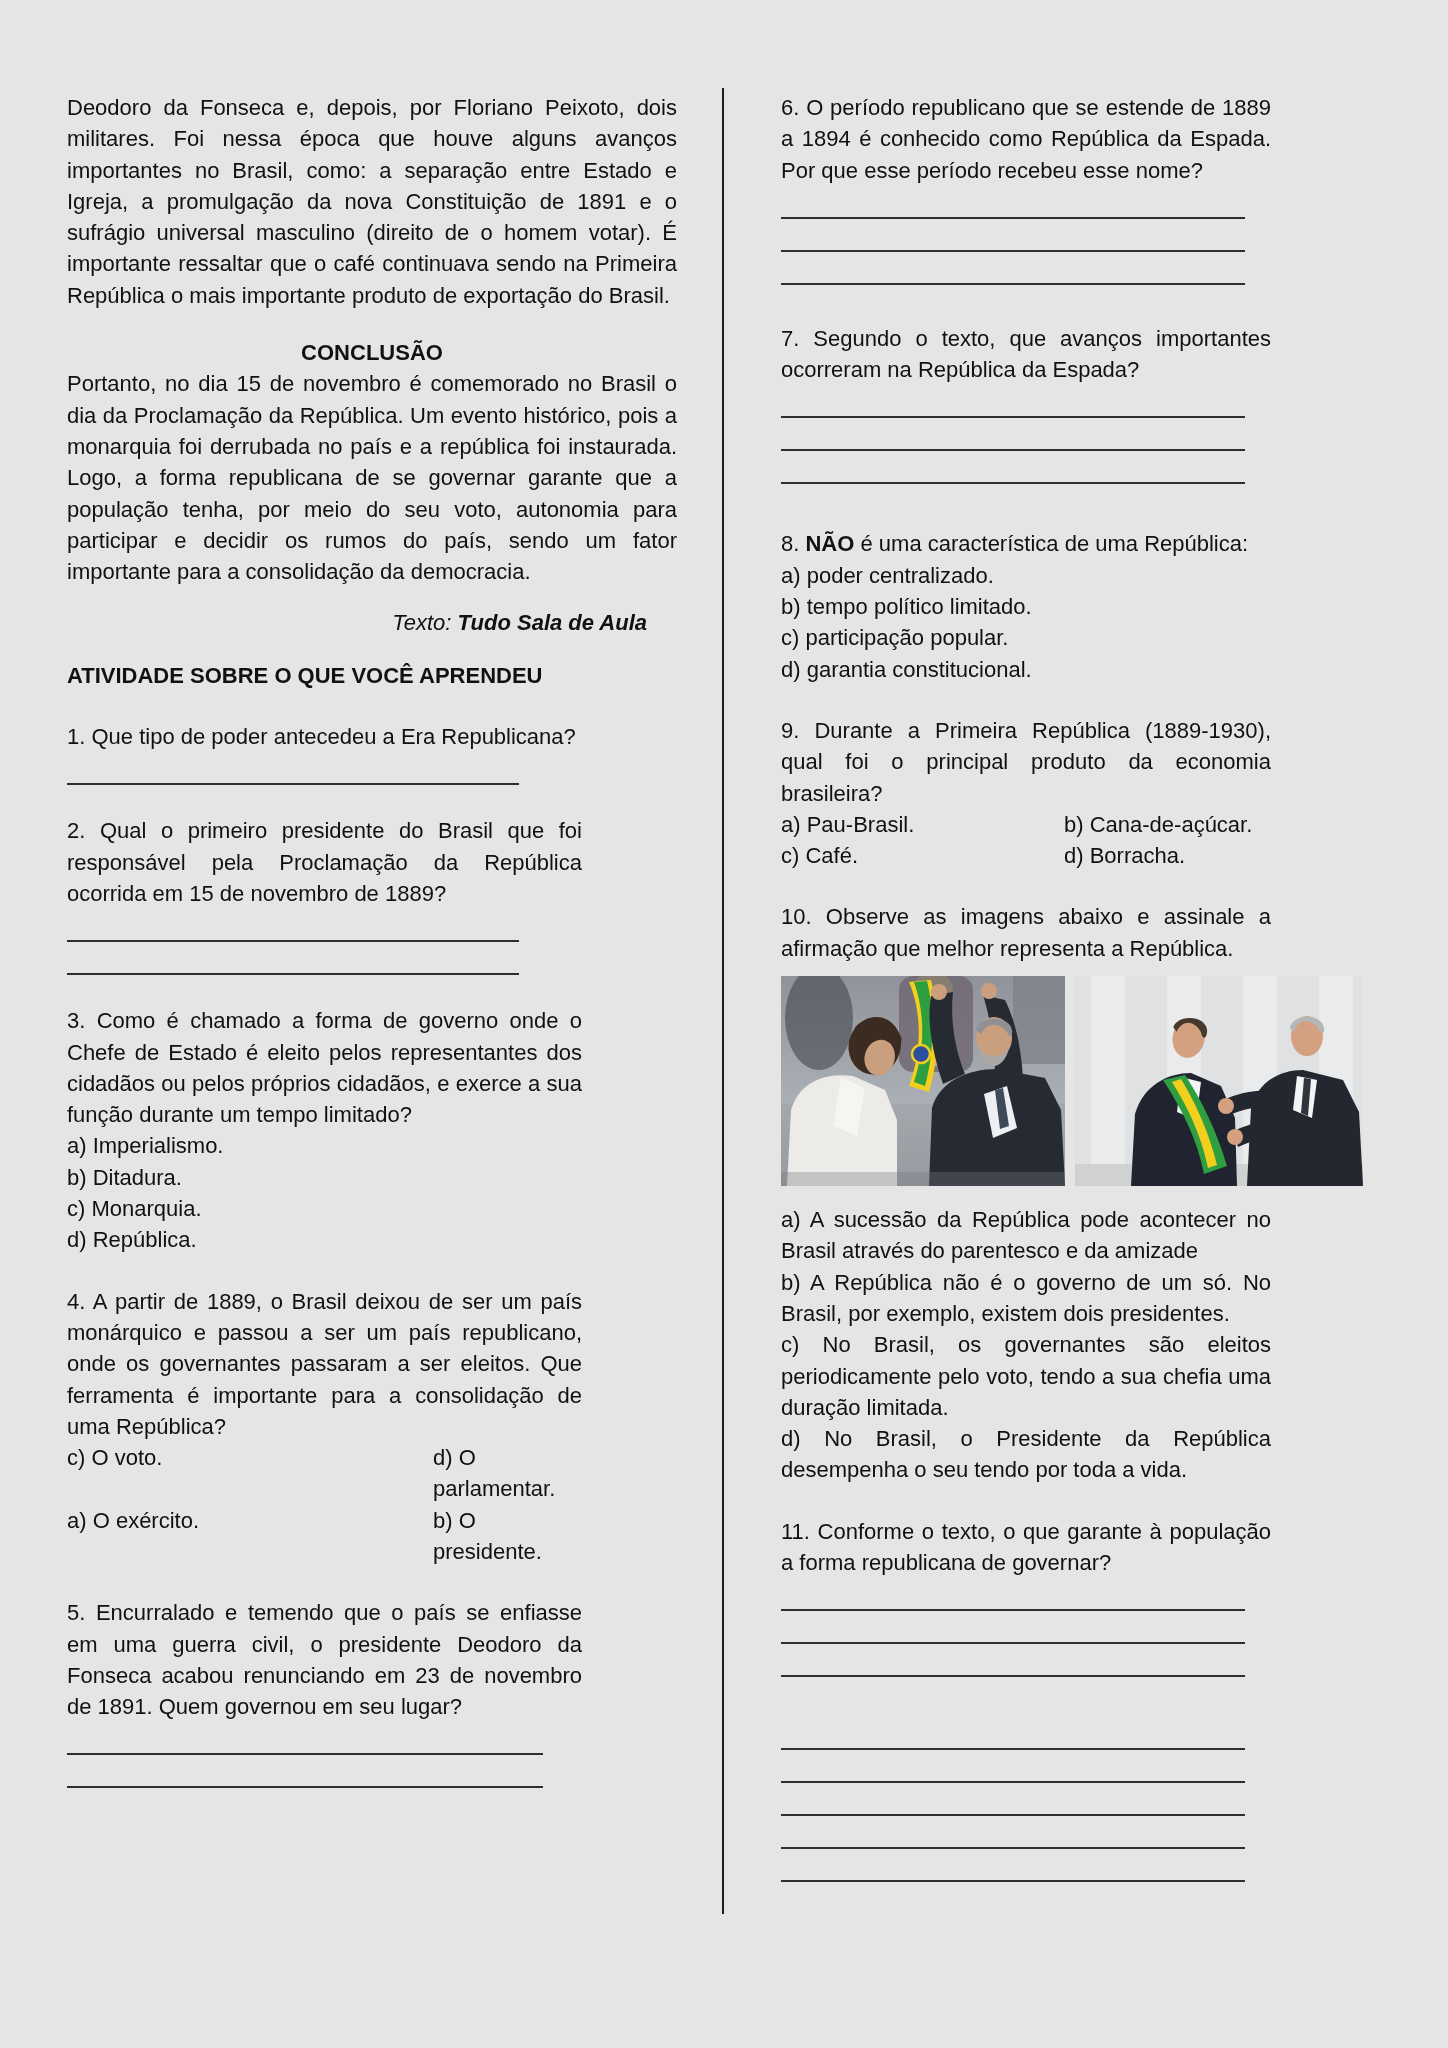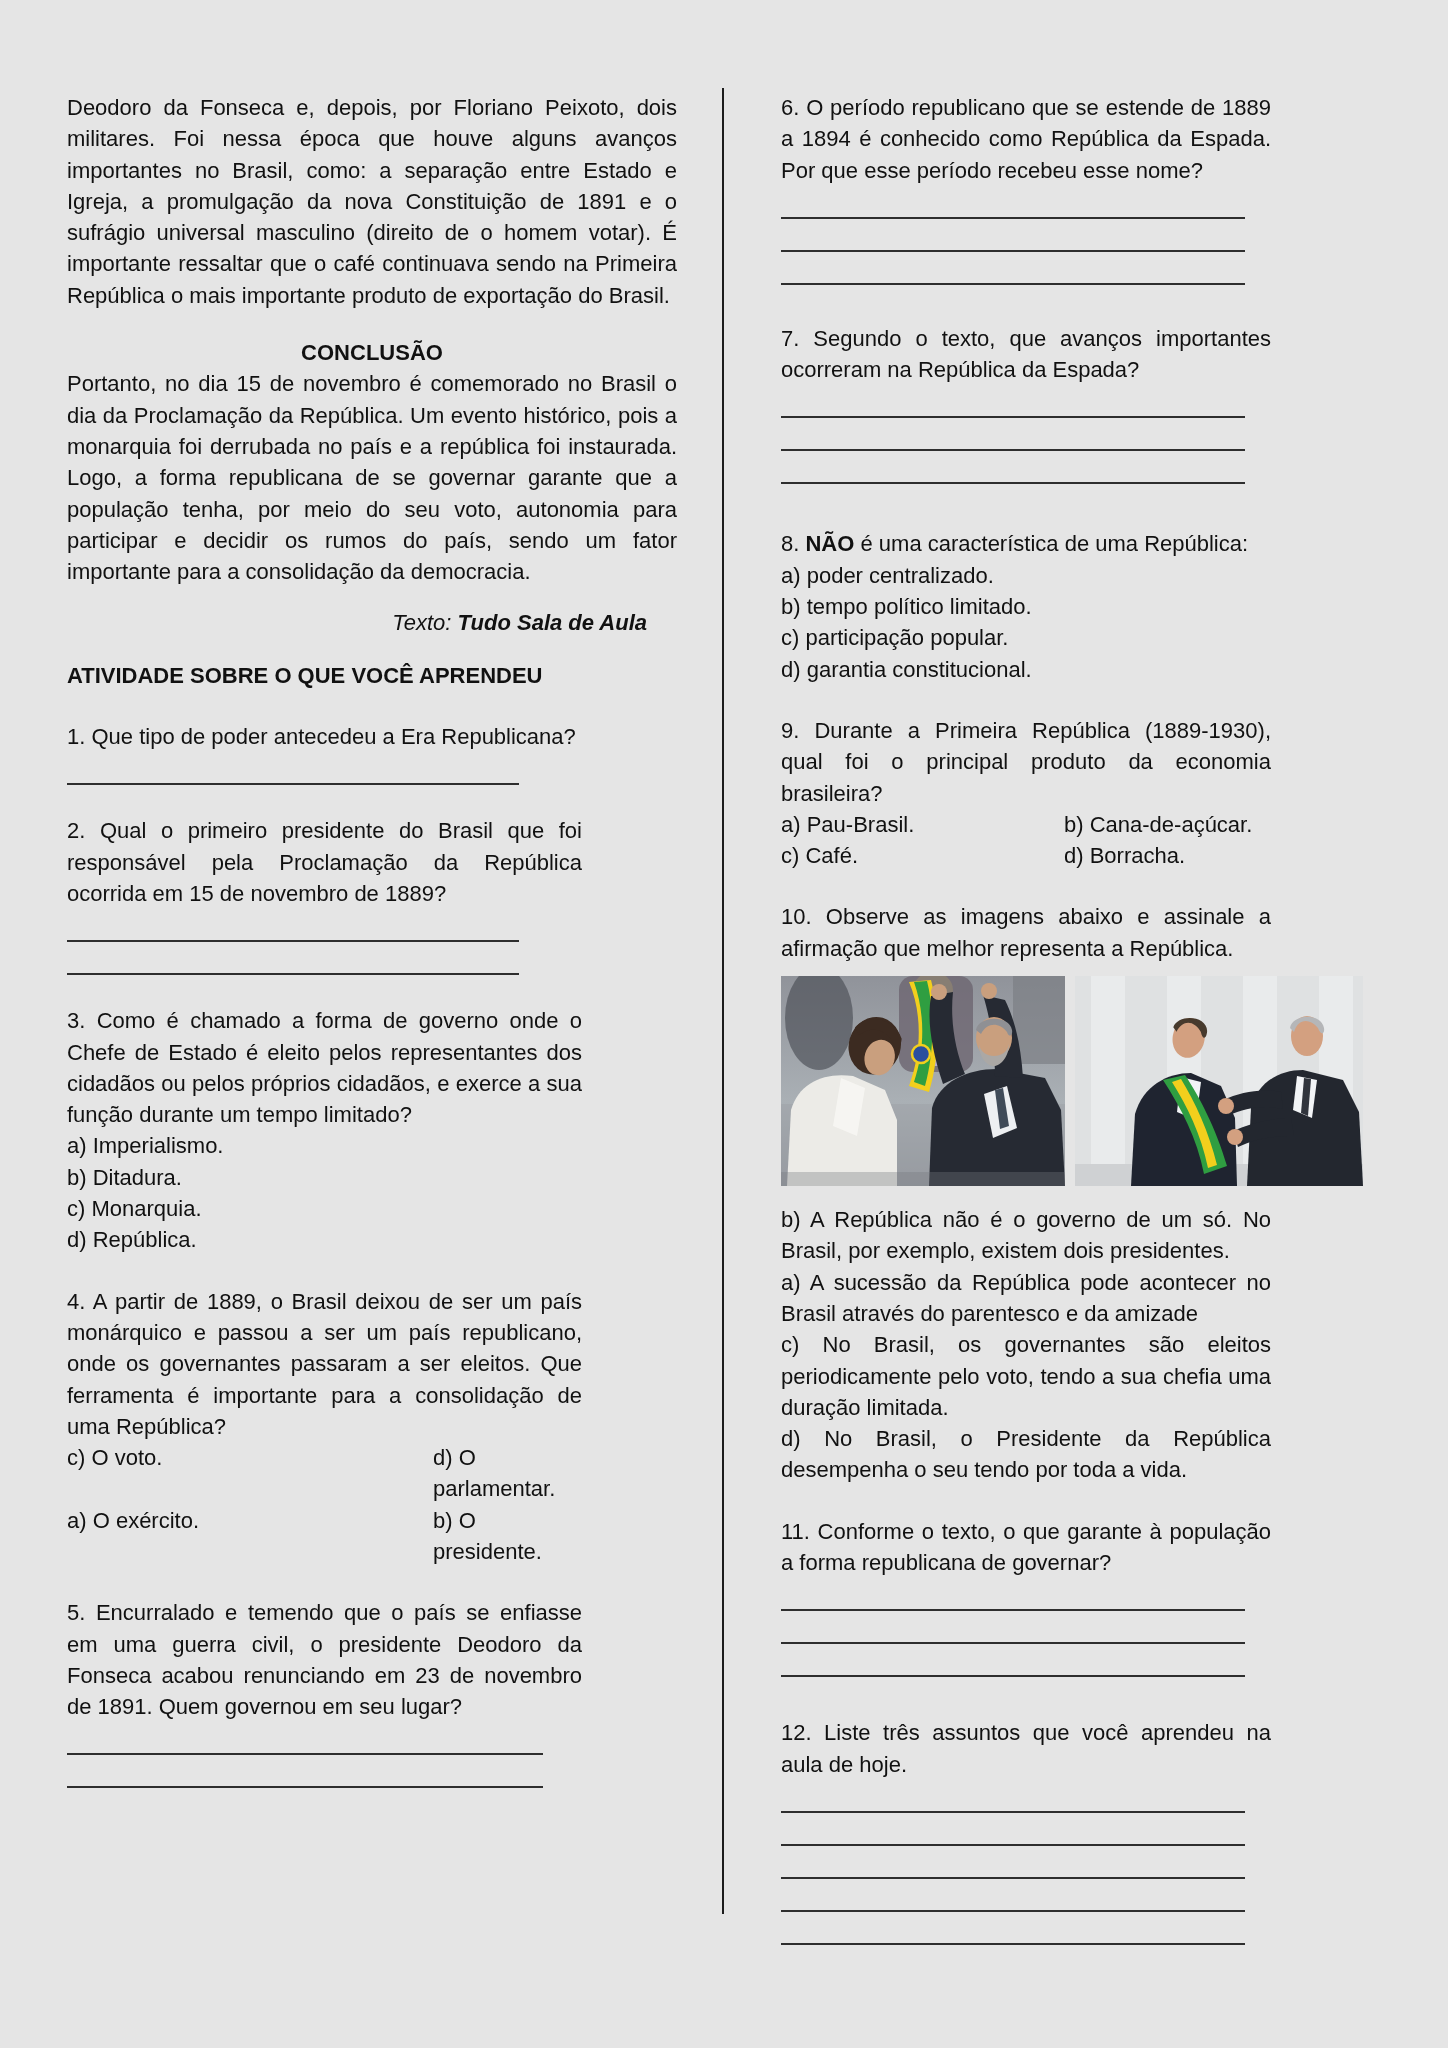--- a/index.html
+++ b/index.html
@@ -202,35 +202,34 @@
           <path d="M229,102 L236,103 L233,140 L226,137 Z" fill="#30343c"></path>
           <path d="M206,116 C186,112 166,116 148,124 L153,140 C171,131 191,129 208,133 Z" fill="#23272f"></path>
           <path d="M216,142 C196,142 176,147 158,155 L163,171 C181,162 201,160 219,160 Z" fill="#23272f"></path>
           <circle cx="151" cy="130" r="8" fill="#d3a080"></circle>
           <circle cx="160" cy="161" r="8" fill="#d3a080"></circle>
           <ellipse cx="232" cy="60" rx="16" ry="20" fill="#d3a080"></ellipse>
           <path d="M215,52 C217,38 246,36 249,52 C250,58 246,60 243,52 C235,42 223,42 219,56 Z" fill="#b5b6b8"></path>
         </svg>
       </div>
 
+      <p class="opt-par just">a) A sucessão da República pode acontecer no Brasil através do parentesco e da amizade</p>
       <p class="opt-par just">b) A República não é o governo de um só. No Brasil, por exemplo, existem dois presidentes.</p>
-      <p class="opt-par just">a) A sucessão da República pode acontecer no Brasil através do parentesco e da amizade</p>
       <p class="opt-par just">c) No Brasil, os governantes são eleitos periodicamente pelo voto, tendo a sua chefia uma duração limitada.</p>
       <p class="opt-par just">d) No Brasil, o Presidente da República desempenha o seu tendo por toda a vida.</p>
     </div>
 
     <div class="q" style="margin-bottom:40px;">
       <p class="just">11. Conforme o texto, o que garante à população a forma republicana de governar?</p>
       <div class="rule rule-r"></div>
       <div class="rule rule-r"></div>
       <div class="rule rule-r"></div>
     </div>
 
     <div class="q">
-      <p class="just">12. Liste três assuntos que você aprendeu na aula de hoje.</p>
       <div class="rule rule-r"></div>
       <div class="rule rule-r"></div>
       <div class="rule rule-r"></div>
       <div class="rule rule-r"></div>
       <div class="rule rule-r"></div>
     </div>
 
   </div>
 </div>
 

